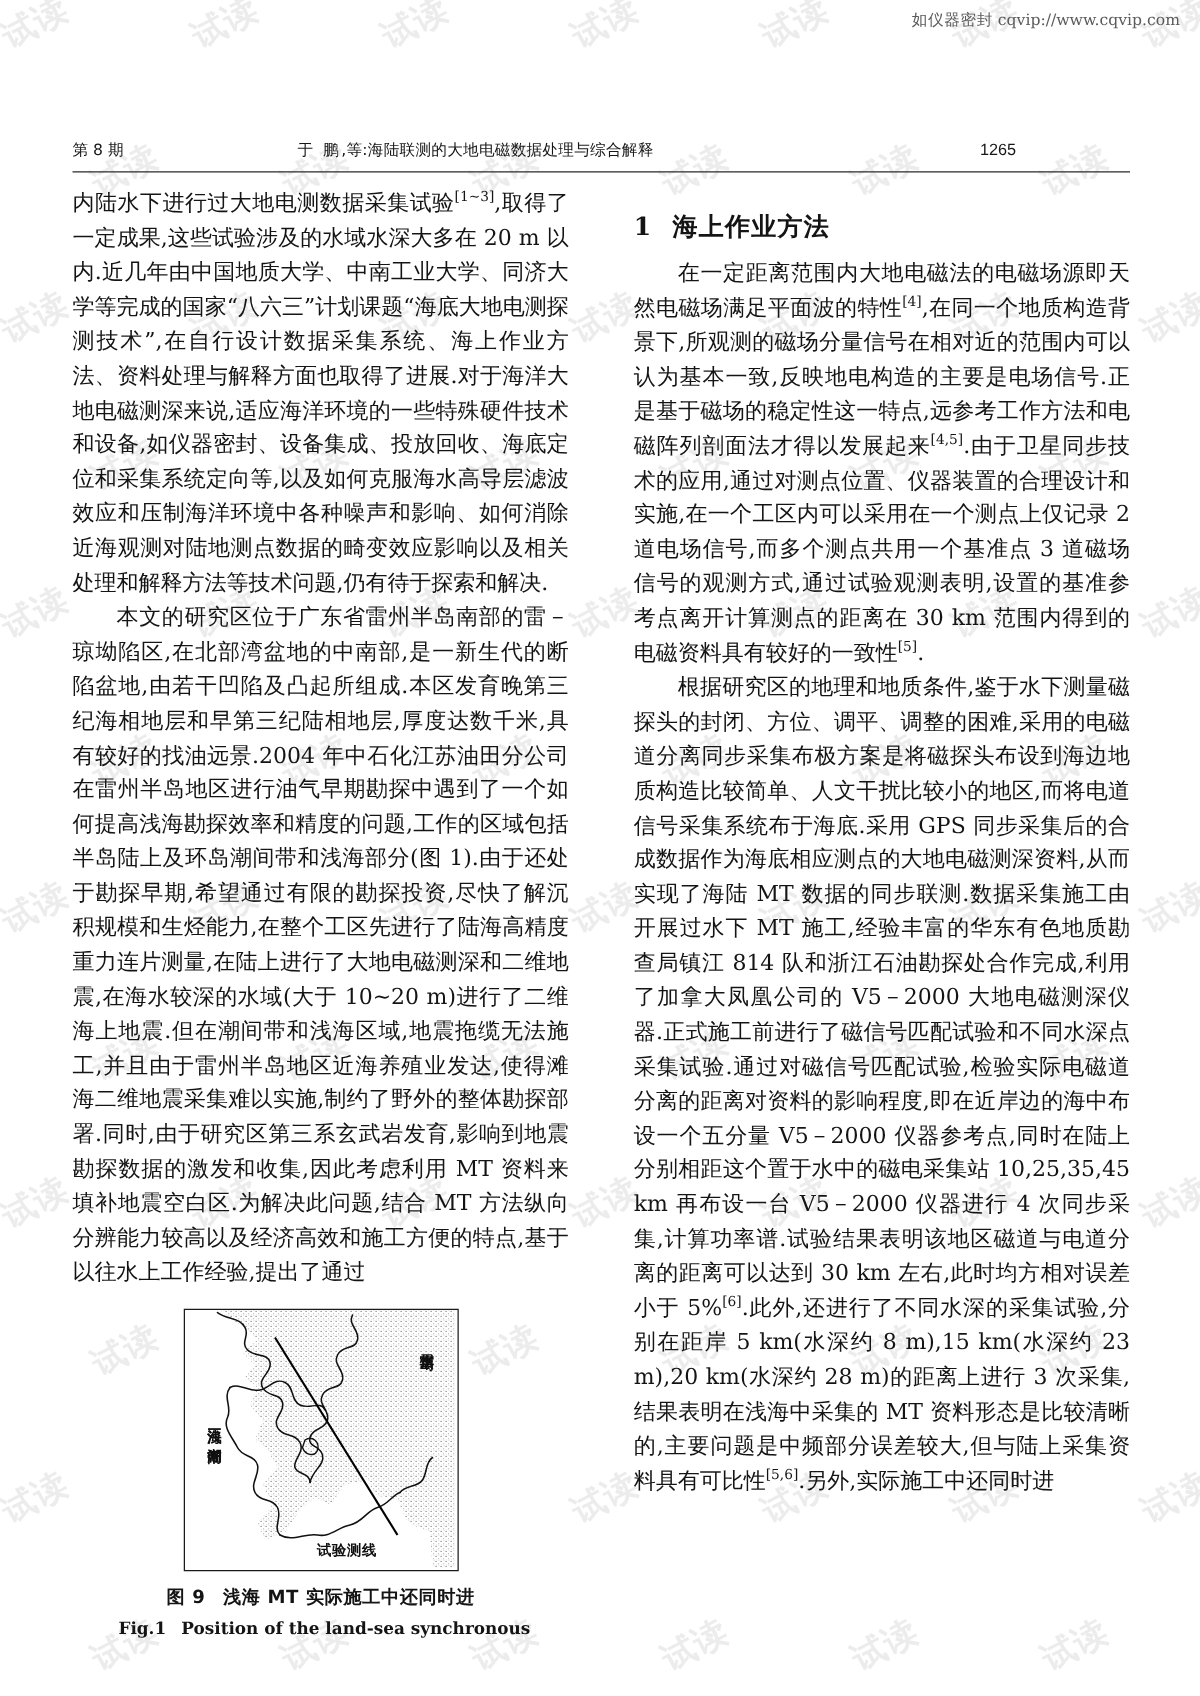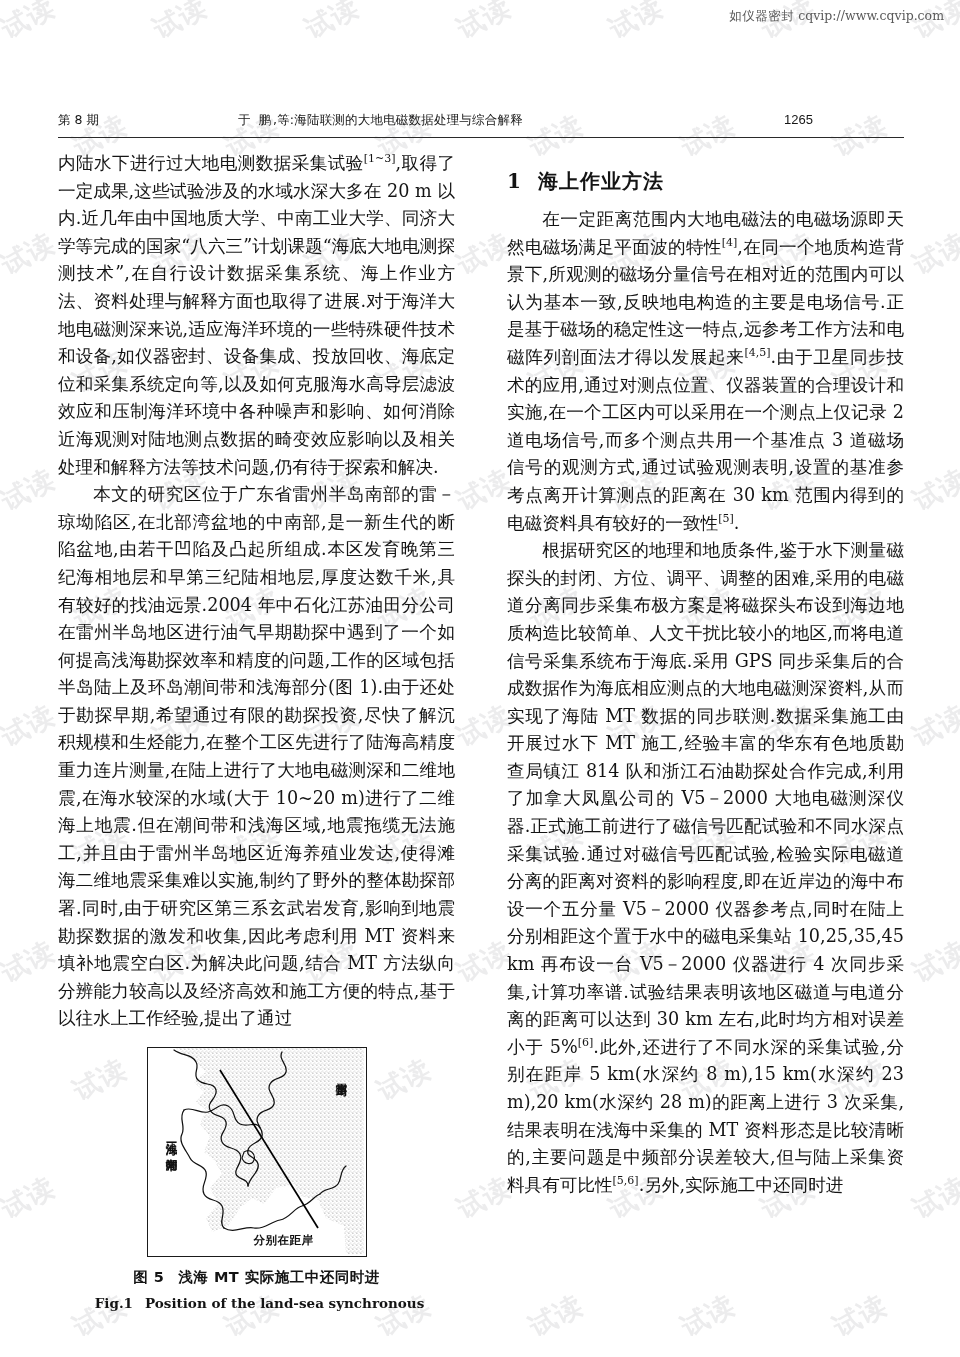--- a/index.html
+++ b/index.html
@@ -334,25 +334,25 @@
 
           <path d="M 172 146 C 176 140, 186 142, 190 136 C 194 130, 192 122, 198 118" fill="none" stroke="#111111" stroke-width="1.25" stroke-linejoin="round" stroke-linecap="round"></path>
 
           <path d="M 96 104 C 102 100, 108 106, 106 112 C 104 118, 96 116, 94 110 Z" fill="none" stroke="#111111" stroke-width="1.1"></path>
 
           <line x1="72" y1="22" x2="170" y2="180" stroke="#000000" stroke-width="1.7"></line>
         </svg>
 
         <div class="map-label vertical" id="label-peninsula">雷州半岛</div>
         <div class="map-label vertical" id="label-shallow">浅海—潮间带</div>
-        <div class="map-label" id="label-profile">分别在距岸</div>
+        <div class="map-label" id="label-profile">试验测线</div>
       </div>
 
       <div id="figure-caption">
-        <div class="cap-cn"><span class="cap-num">图 5</span><span>浅海 MT 实际施工中还同时进</span></div>
+        <div class="cap-cn"><span class="cap-num">图 9</span><span>浅海 MT 实际施工中还同时进</span></div>
         <div class="cap-en-wrap">
           <div class="cap-en-line1"><span class="cap-figlabel">Fig.1</span><span>Position of the land-sea synchronous</span></div>
         </div>
       </div>
     </div>
 
   </div>
 
   <div class="column" id="column-right">
 

